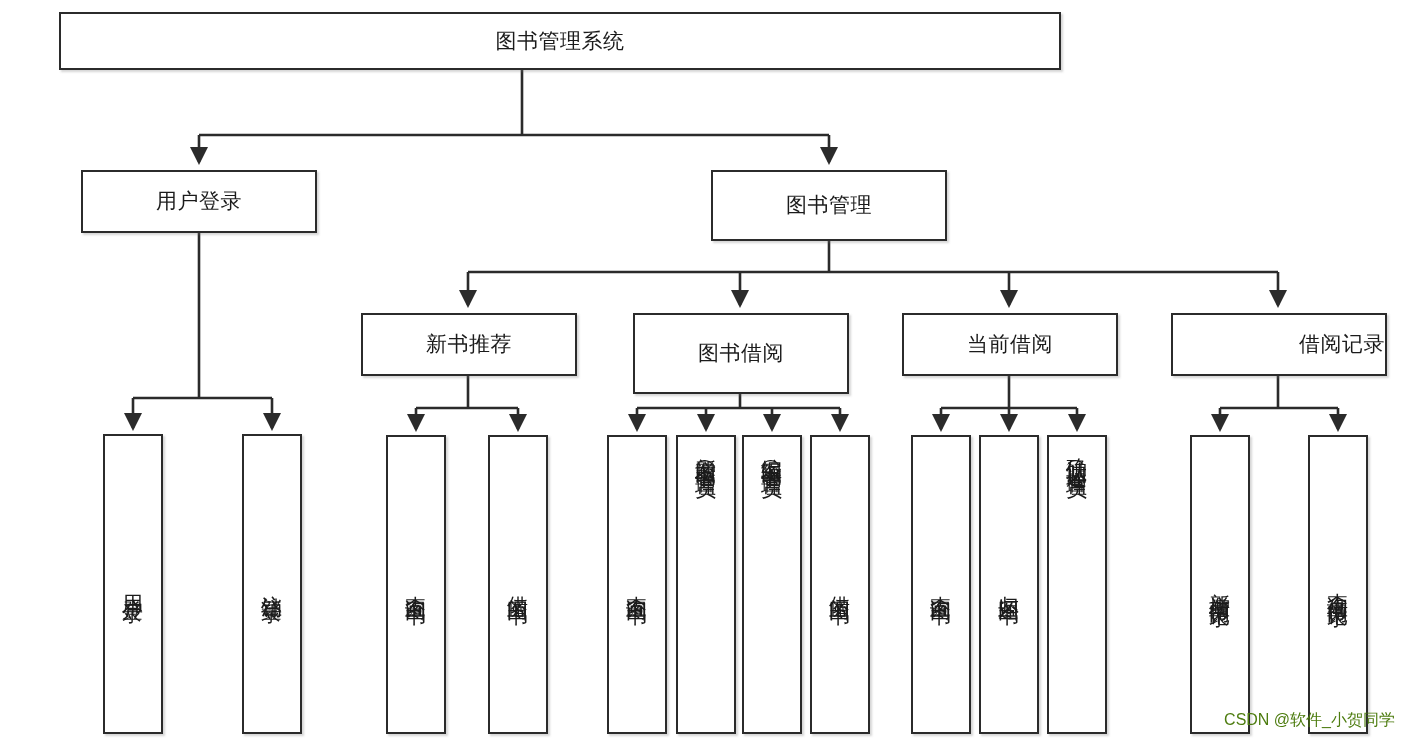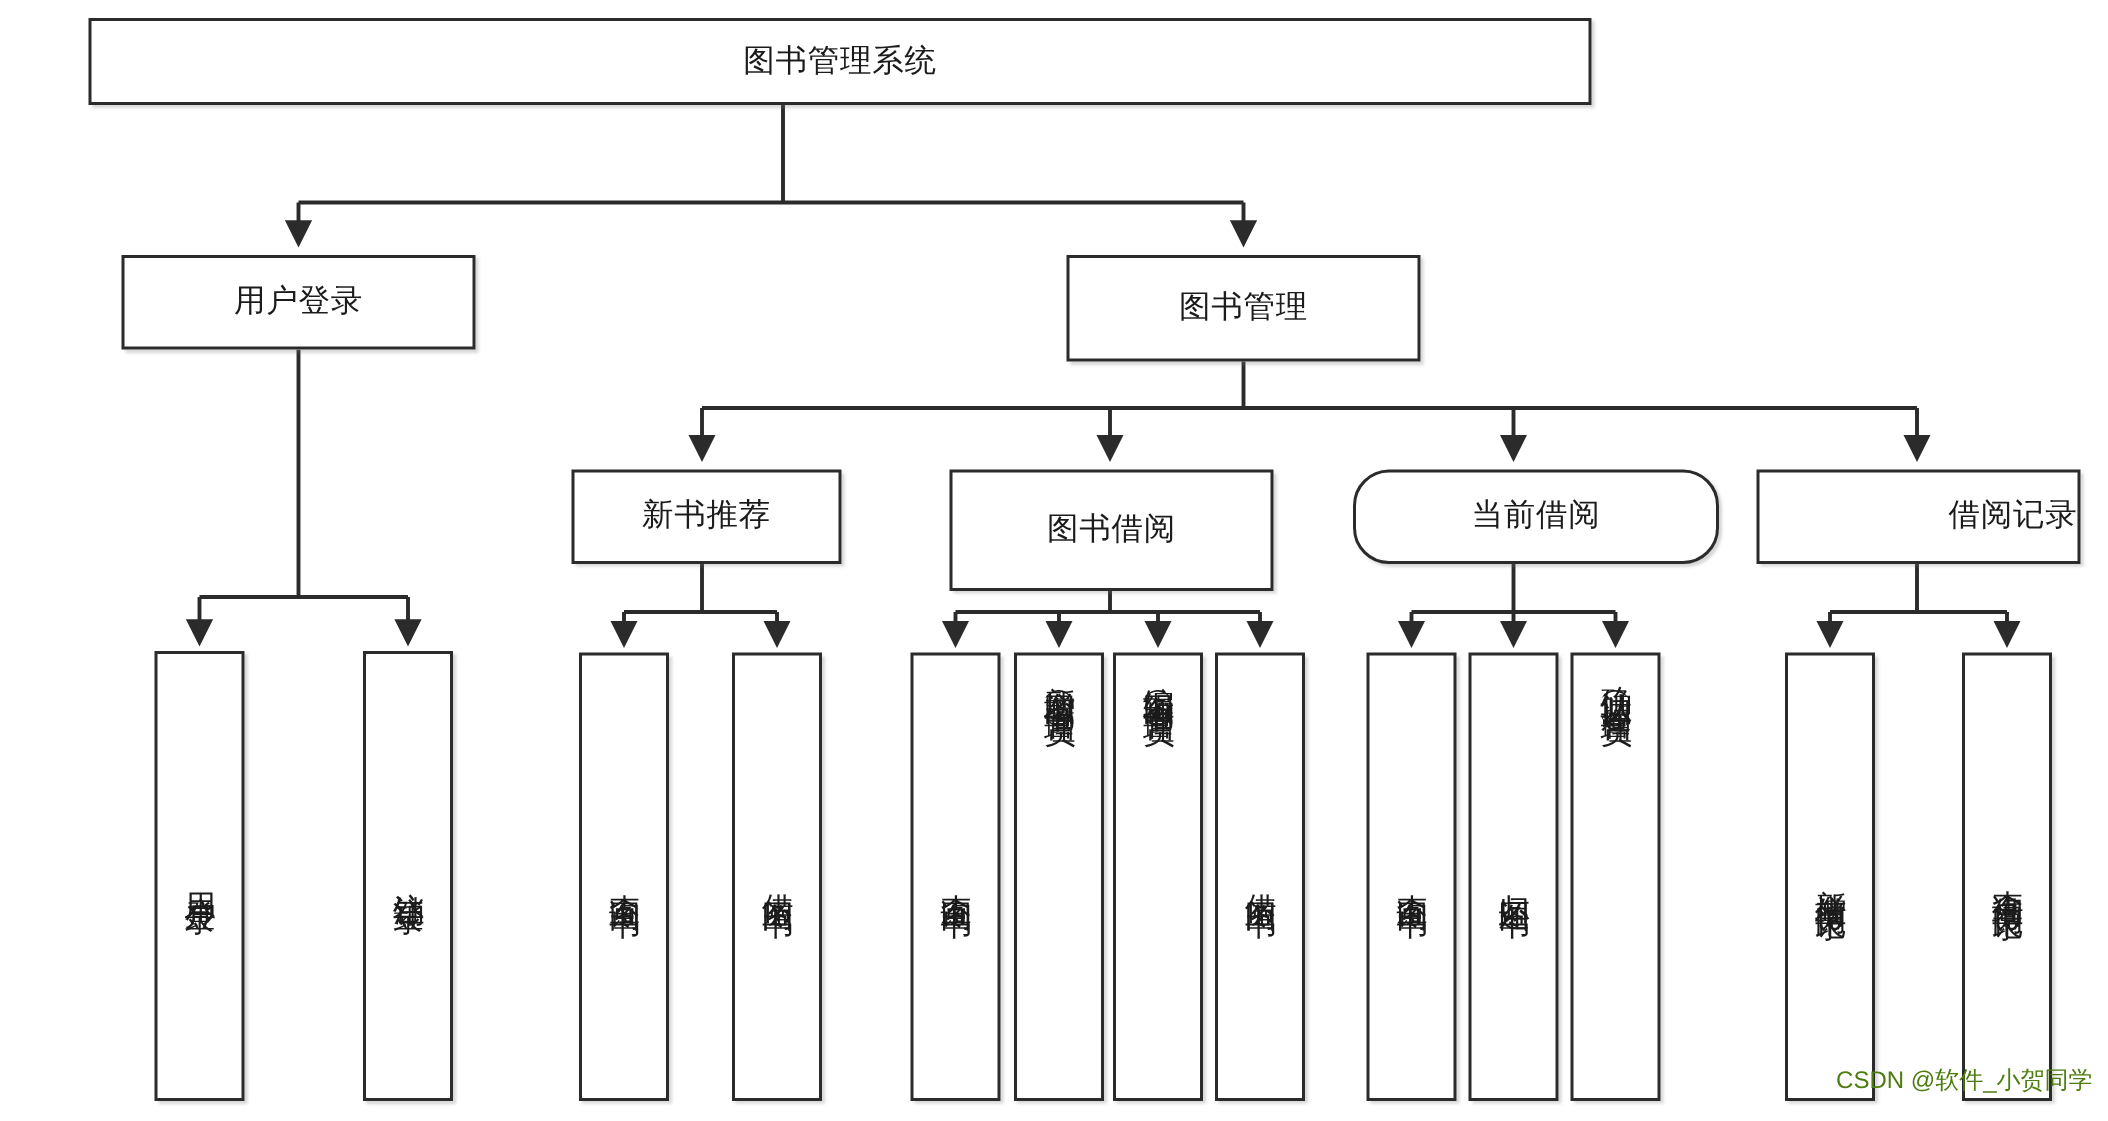--- a/index.html
+++ b/index.html
@@ -138,29 +138,29 @@
   </div>
 
   <div class="node horizontal" style="left:81px; top:170px; width:236px; height:63px;">
     <span class="node-label">用户登录</span>
   </div>
 
   <div class="node horizontal" style="left:711px; top:170px; width:236px; height:71px;">
     <span class="node-label">图书管理</span>
   </div>
 
-  <div class="node horizontal" style="left:381px; top:313px; width:180px; height:63px;">
+  <div class="node horizontal" style="left:361px; top:313px; width:216px; height:63px;">
     <span class="node-label">新书推荐</span>
   </div>
 
   <div class="node horizontal" style="left:633px; top:313px; width:216px; height:81px;">
     <span class="node-label">图书借阅</span>
   </div>
 
-  <div class="node horizontal" style="left:902px; top:313px; width:244px; height:63px;border-radius:24px;">
+  <div class="node horizontal" style="left:902px; top:313px; width:216px; height:63px;">
     <span class="node-label">当前借阅</span>
   </div>
 
   <div class="node horizontal" style="left:1171px; top:313px; width:216px; height:63px;justify-content:flex-end;">
     <span class="node-label">借阅记录</span>
   </div>
 
   <div class="node vertical centered" style="left:103px; top:434px; width:60px; height:300px;">
     <span class="node-label">用户登录</span>
   </div>

